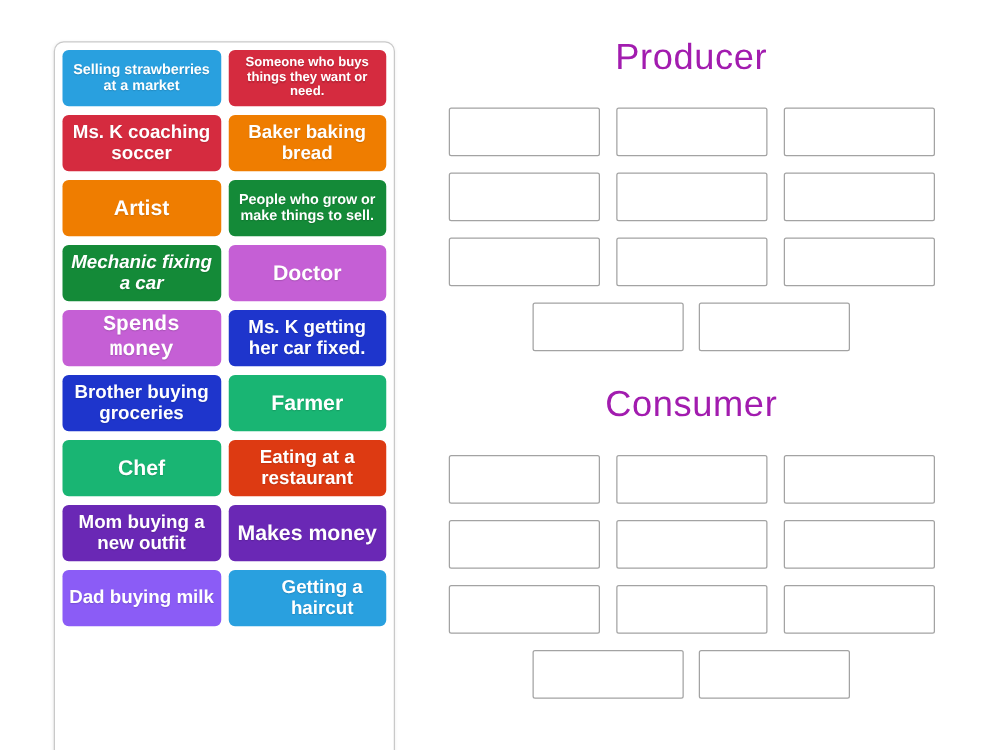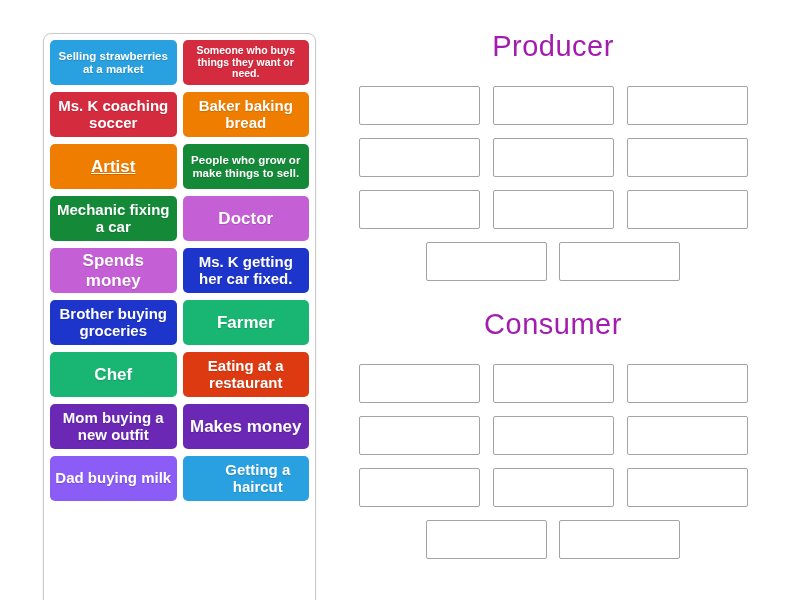--- a/index.html
+++ b/index.html
@@ -92,25 +92,25 @@
 <body>
 
 <div class="board">
 
   <div class="tile-panel">
     <div class="tile-grid">
         <div class="tile" style="background: rgb(41, 160, 223); font-size: 11.5px;">Selling strawberries at a market</div>
         <div class="tile" style="background: rgb(213, 43, 63); font-size: 10.5px;">Someone who buys things they want or need.</div>
         <div class="tile" style="background: rgb(213, 43, 63); font-size: 15px;">Ms. K coaching soccer</div>
         <div class="tile" style="background: rgb(239, 125, 0); font-size: 15px;">Baker baking bread</div>
-        <div class="tile" style="background: rgb(239, 125, 0); font-size: 17px; text-decoration: underline;">Artist</div>
+        <div class="tile" style="background: rgb(239, 125, 0); font-size: 17px;">Artist</div>
         <div class="tile" style="background: rgb(20, 138, 56); font-size: 11.5px;">People who grow or make things to sell.</div>
-        <div class="tile" style="background: rgb(20, 138, 56); font-size: 15px;">Mechanic fixing a car</div>
+        <div class="tile" style="background: rgb(20, 138, 56); font-size: 15px; font-style: italic;">Mechanic fixing a car</div>
         <div class="tile" style="background: rgb(197, 95, 213); font-size: 17px;">Doctor</div>
-        <div class="tile" style="background: rgb(197, 95, 213); font-size: 17px;">Spends money</div>
+        <div class="tile" style="background: rgb(197, 95, 213); font-size: 17px; font-family: Liberation Mono, monospace;">Spends money</div>
         <div class="tile" style="background: rgb(30, 53, 204); font-size: 15px;">Ms. K getting her car fixed.</div>
         <div class="tile" style="background: rgb(30, 53, 204); font-size: 15px;">Brother buying groceries</div>
         <div class="tile" style="background: rgb(25, 181, 115); font-size: 17px;">Farmer</div>
         <div class="tile" style="background: rgb(25, 181, 115); font-size: 17px;">Chef</div>
         <div class="tile" style="background: rgb(221, 58, 18); font-size: 15px;">Eating at a restaurant</div>
         <div class="tile" style="background: rgb(106, 40, 181); font-size: 15px;">Mom buying a new outfit</div>
         <div class="tile" style="background: rgb(106, 40, 181); font-size: 17px;">Makes money</div>
         <div class="tile" style="background: #8b5cf6; font-size: 15px;">Dad buying milk</div>
         <div class="tile" style="background: rgb(41, 160, 223); font-size: 15px; padding-left: 28px;">Getting a haircut</div>
       </div>

